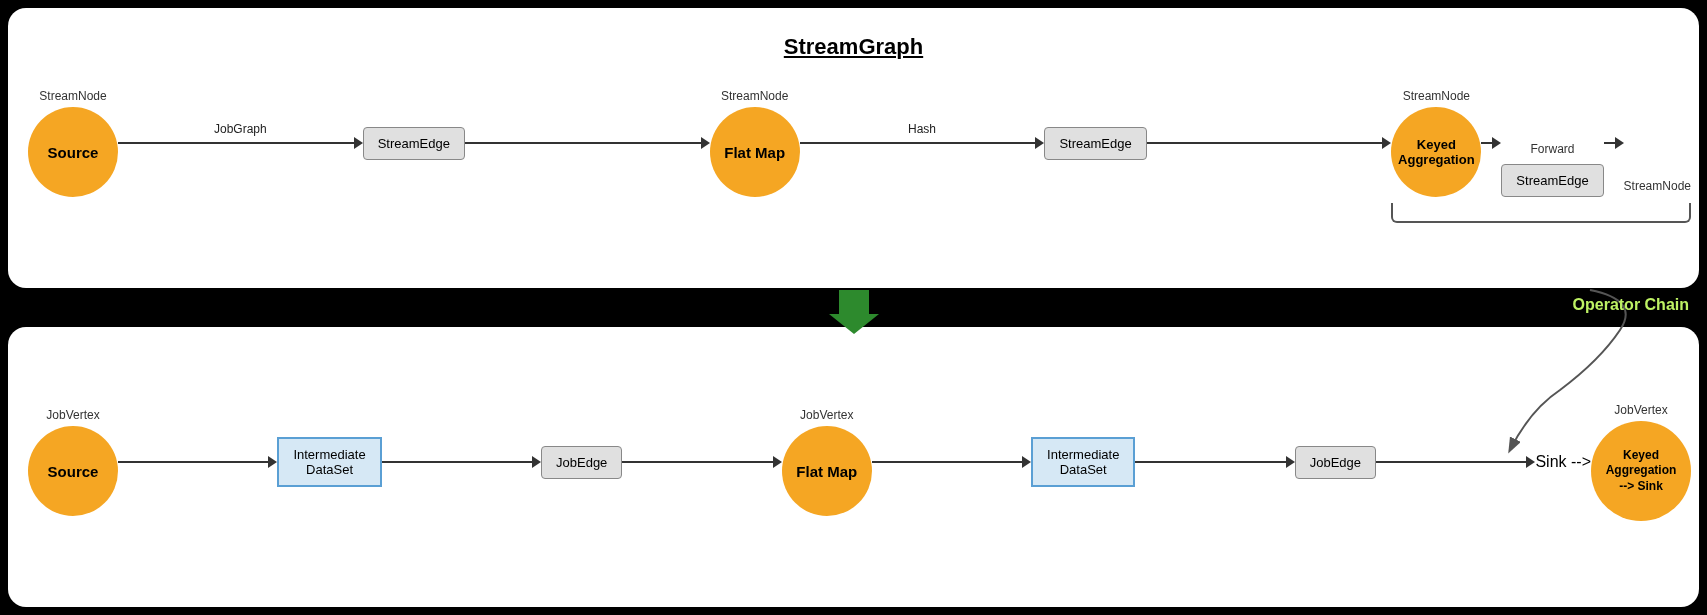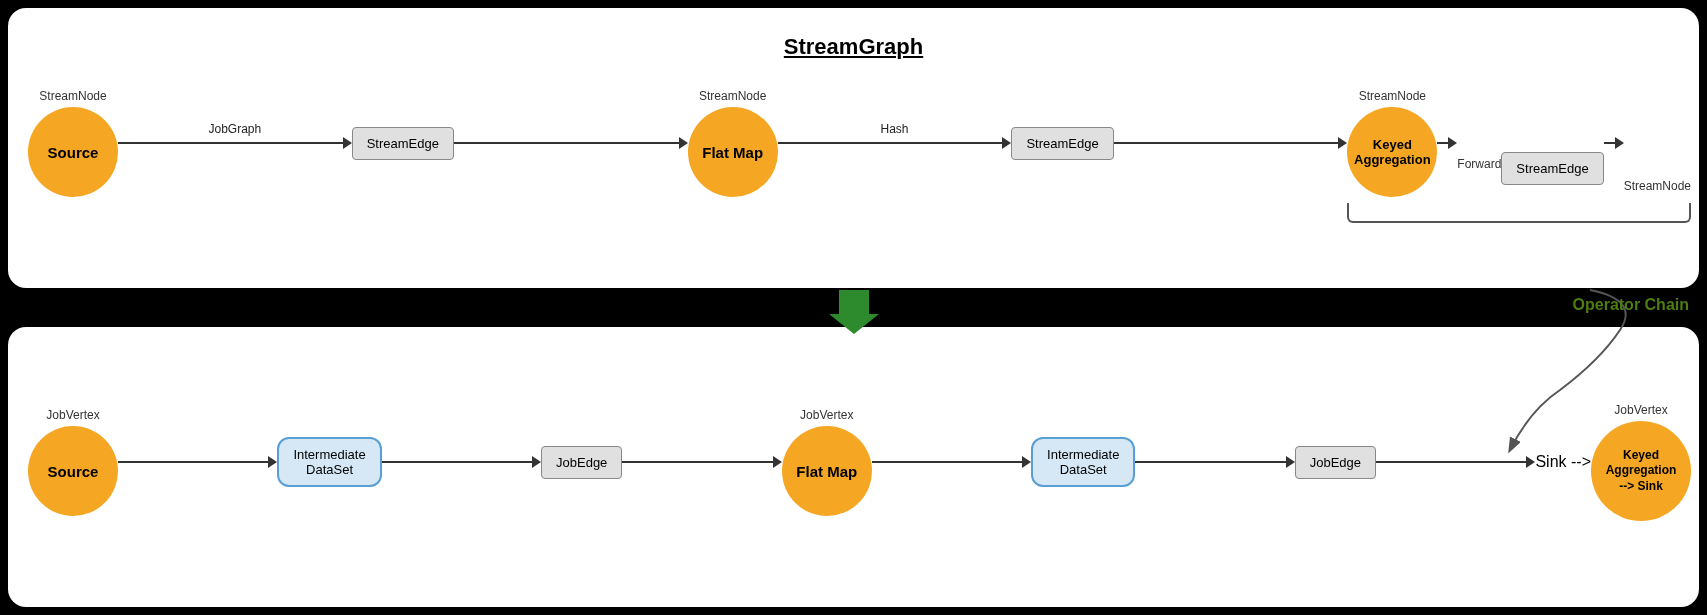--- a/index.html
+++ b/index.html
@@ -52,21 +52,21 @@
       width: 50px;
       height: 40px;
       z-index: 10;
     }
 
     
     .operator-chain-label {
       position: absolute;
       right: 18px;
       top: 296px;
-      color: #4d7c0f;
+      color: #bef264;
       font-size: 16px;
       font-weight: bold;
       z-index: 10;
     }
 
     
     .flow-row {
       display: flex;
       align-items: center;
       position: absolute;
@@ -99,21 +99,21 @@
       padding: 8px 14px;
       font-size: 13px;
       text-align: center;
       flex-shrink: 0;
       white-space: nowrap;
     }
 
     .rect-node-blue {
       background: #d6e8f5;
       border: 2px solid #5a9fd4;
-      border-radius: 12px;
+      border-radius: 0;
       padding: 8px 14px;
       font-size: 13px;
       text-align: center;
       flex-shrink: 0;
       white-space: nowrap;
     }
 
     
     .arrow-line {
       flex: 1;
@@ -227,21 +227,21 @@
             <div class="circle-node" style="font-size:13px;">
               <span style="white-space:pre-wrap; text-align:center;">Keyed
 Aggregation</span>
             </div>
           </div>
 
           <div class="arrow-line" style="min-width:20px; align-self:center;">
             <div class="arrow-line-inner"></div>
           </div>
 
-          <div style="display:flex; flex-direction:row; align-items:center; position:relative;">
+          <div style="display:flex; flex-direction:column; align-items:center; position:relative;">
             <span style="font-size:12px; color:#333; margin-bottom:26px; white-space:nowrap;">Forward</span>
             <div class="rect-node" style="margin-top:-18px;">StreamEdge</div>
           </div>
 
           <div class="arrow-line" style="min-width:20px; align-self:center;">
             <div class="arrow-line-inner"></div>
           </div>
 
           <div style="display:flex; flex-direction:column; align-items:center;">
             <span class="node-label-top">StreamNode</span>

